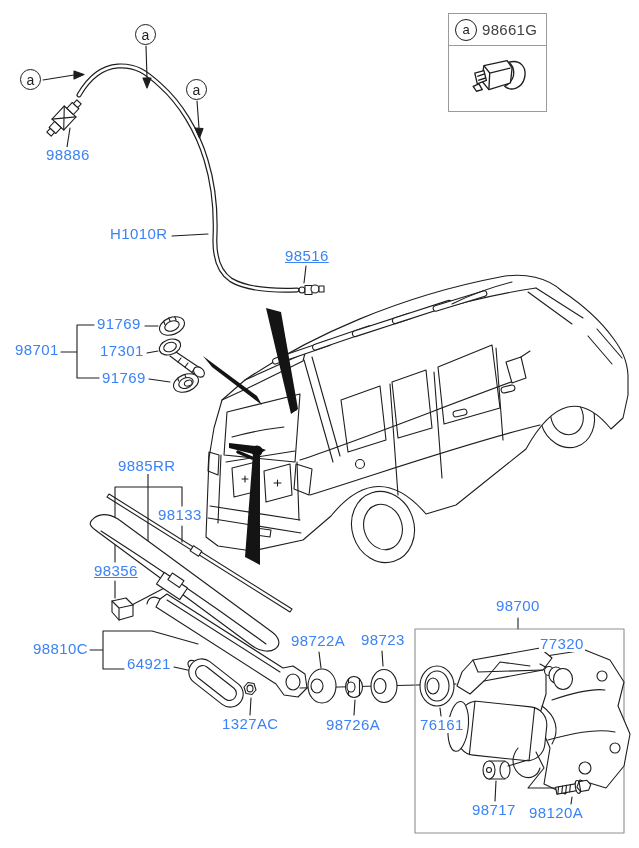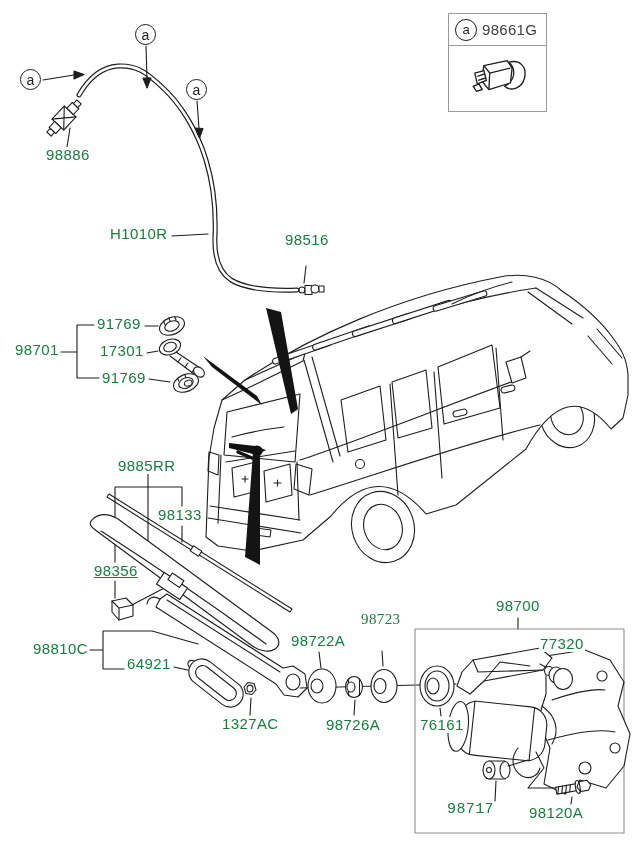--- a/index.html
+++ b/index.html
@@ -2,21 +2,21 @@
 <html><head>
 <meta charset="utf-8">
 <style>
   html,body{margin:0;padding:0;background:#fff;}
   #stage{
     position:relative;width:639px;height:848px;background:#ffffff;
     font-family:"Liberation Sans","DejaVu Sans",sans-serif;overflow:hidden;
   }
   #lineart{position:absolute;left:0;top:0;}
   .plabel{
-    position:absolute;font-size:15px;letter-spacing:.4px;color:#15803d;
+    position:absolute;font-size:15px;letter-spacing:.4px;color:#3b82f6;
     background:#fff;line-height:1.05;white-space:nowrap;padding:0 1px;
   }
   .callout{
     position:absolute;width:21px;height:21px;border:1.4px solid #1e1e1e;border-radius:50%;
     display:flex;align-items:center;justify-content:center;
     font-size:14px;color:#1e1e1e;background:#fff;box-sizing:border-box;
   }
   #legend{
     position:absolute;left:448px;top:13px;width:99px;height:99px;
     border:1px solid #9a9a9a;background:#fff;box-sizing:border-box;
@@ -312,33 +312,33 @@
         <path d="M28,20 L35,29 L60,23 M35,29 L34,49"></path>
         <path d="M17,29 L28,26 L31,38 L20,42 Z" fill="#fff"></path>
         <path d="M20,33 L29,30 M21,38 L30,35"></path>
         <path d="M22,42 L26,49 L19,51 L15,45 Z" fill="#fff"></path>
       </svg>
     </div>
   </div>
 
   <div class="plabel" style="left:45px;top:147px;">98886</div>
   <div class="plabel" style="left:109px;top:226px;">H1010R</div>
-  <div class="plabel" style="left:284px;top:232px;">98516</div>
+  <div class="plabel" style="left:284px;top:248px;text-decoration:underline;">98516</div>
   <div class="plabel" style="left:14px;top:342px;">98701</div>
   <div class="plabel" style="left:96px;top:316px;">91769</div>
   <div class="plabel" style="left:99px;top:343px;">17301</div>
   <div class="plabel" style="left:101px;top:370px;">91769</div>
   <div class="plabel" style="left:117px;top:458px;">9885RR</div>
   <div class="plabel" style="left:157px;top:507px;">98133</div>
   <div class="plabel" style="left:93px;top:563px;text-decoration:underline;">98356</div>
   <div class="plabel" style="left:32px;top:641px;">98810C</div>
   <div class="plabel" style="left:126px;top:656px;">64921</div>
   <div class="plabel" style="left:221px;top:716px;">1327AC</div>
   <div class="plabel" style="left:290px;top:633px;">98722A</div>
-  <div class="plabel" style="left:360px;top:612px;font-family:Liberation Serif, serif;">98723</div>
+  <div class="plabel" style="left:360px;top:632px;">98723</div>
   <div class="plabel" style="left:325px;top:717px;">98726A</div>
   <div class="plabel" style="left:419px;top:717px;">76161</div>
   <div class="plabel" style="left:495px;top:598px;">98700</div>
   <div class="plabel" style="left:539px;top:636px;">77320</div>
-  <div class="plabel" style="left:446px;top:802px;font-family:Liberation Mono, monospace;">98717</div>
+  <div class="plabel" style="left:471px;top:802px;">98717</div>
   <div class="plabel" style="left:528px;top:805px;">98120A</div>
 
 </div>
 
 </body></html>

